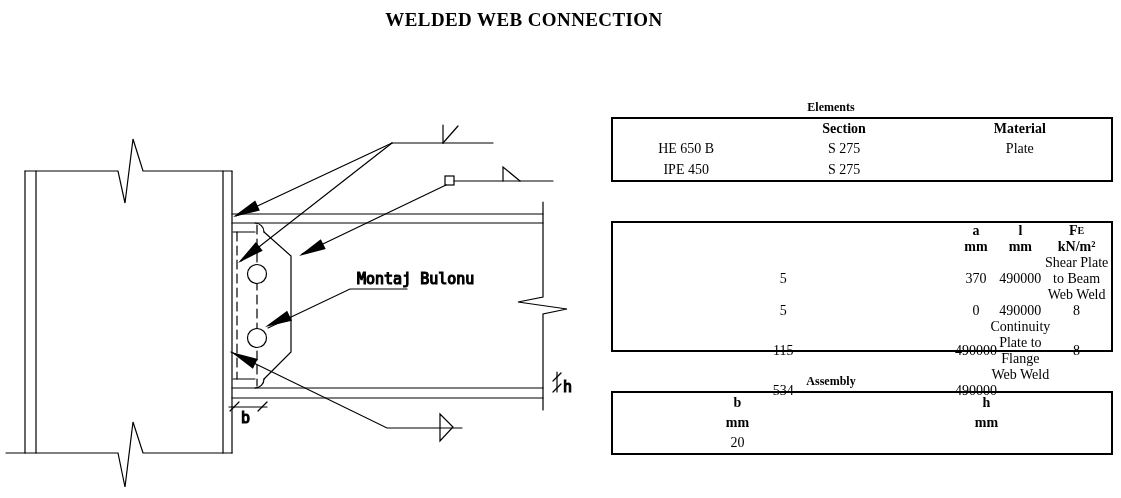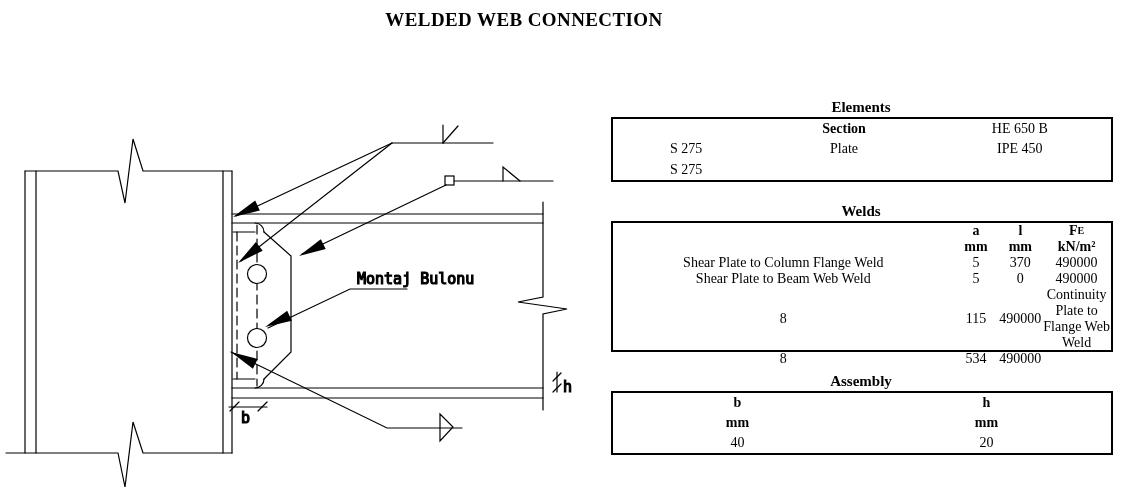--- a/index.html
+++ b/index.html
@@ -2,22 +2,22 @@
 <html><head>
 <meta charset="utf-8">
 <style>
   html,body{margin:0;padding:0;background:#fff;}
   #page{position:relative;width:1121px;height:498px;background:#fff;overflow:hidden;
         font-family:"Liberation Serif",serif;color:#000;padding-left:36px;}
   .main-title{position:absolute;left:0;top:9px;width:1048px;text-align:center;
         font-weight:bold;font-size:19px;letter-spacing:.4px;}
   svg.drawing{position:absolute;left:0;top:0;}
   .cad-text{font-family:"DejaVu Sans Mono",monospace;font-size:15px;fill:#000;}
-  .tbl-title{position:absolute;left:610px;width:502px;text-align:center;
-        font-weight:bold;font-size:15px;line-height:16px;}
+  .tbl-title{position:absolute;left:580px;width:502px;text-align:center;
+        font-weight:bold;font-size:12px;line-height:16px;}
   .tbl-box{position:absolute;left:611px;width:502px;border:2px solid #000;
         box-sizing:border-box;display:grid;font-size:14px;text-align:center;}
   .tbl-box > div{display:flex;align-items:center;justify-content:center;}
   .b{font-weight:bold;}
   sub.fe{font-size:10px;font-weight:bold;line-height:1;}
   #elements-box{top:117px;height:65px;grid-template-columns:29.4% 34% 36.6%;grid-auto-rows:1fr;}
   #welds-box{top:221px;height:131px;grid-template-columns:68.4% 9% 8.8% 13.8%;grid-auto-rows:1fr;}
   #assembly-box{top:391px;height:64px;grid-template-columns:50% 50%;grid-auto-rows:1fr;}
 </style>
 </head>
@@ -100,45 +100,44 @@
       <path d="M 553 381 L 561 373"></path>
       <path d="M 553 392 L 561 384"></path>
       <text class="cad-text" x="563" y="392">h</text>
     </g>
   </svg>
 
   <div class="tbl-title" style="top:99px">Elements</div>
   <div class="tbl-box" id="elements-box">
     <div></div>
     <div class="b">Section</div>
+    <div class="b">Material</div>
 
     <div>HE 650 B</div>
     <div>S 275</div>
 
     <div>Plate</div>
     <div>IPE 450</div>
     <div>S 275</div>
   </div>
 
-  <div class="tbl-title" style="top:203px">Welds</div>
   <div class="tbl-box" id="welds-box">
     <div></div>
     <div class="b">a</div>
     <div class="b">l</div>
     <div class="b">
       <span>F</span>
         <sub class="fe">E</sub>
     </div>
 
     <div></div>
     <div class="b">mm</div>
     <div class="b">mm</div>
     <div class="b">kN/m²</div>
 
-    <div>Shear Plate to Column Flange Weld</div>
     <div>5</div>
     <div>370</div>
     <div>490000</div>
 
     <div>Shear Plate to Beam Web Weld</div>
     <div>5</div>
     <div>0</div>
     <div>490000</div>
 
     <div>8</div>
@@ -150,17 +149,16 @@
     <div>534</div>
     <div>490000</div>
   </div>
 
   <div class="tbl-title" style="top:373px">Assembly</div>
   <div class="tbl-box" id="assembly-box">
     <div class="b">b</div>
     <div class="b">h</div>
     <div class="b">mm</div>
     <div class="b">mm</div>
-    <div>40</div>
     <div>20</div>
   </div>
 
 </div>
 
 </body></html>

